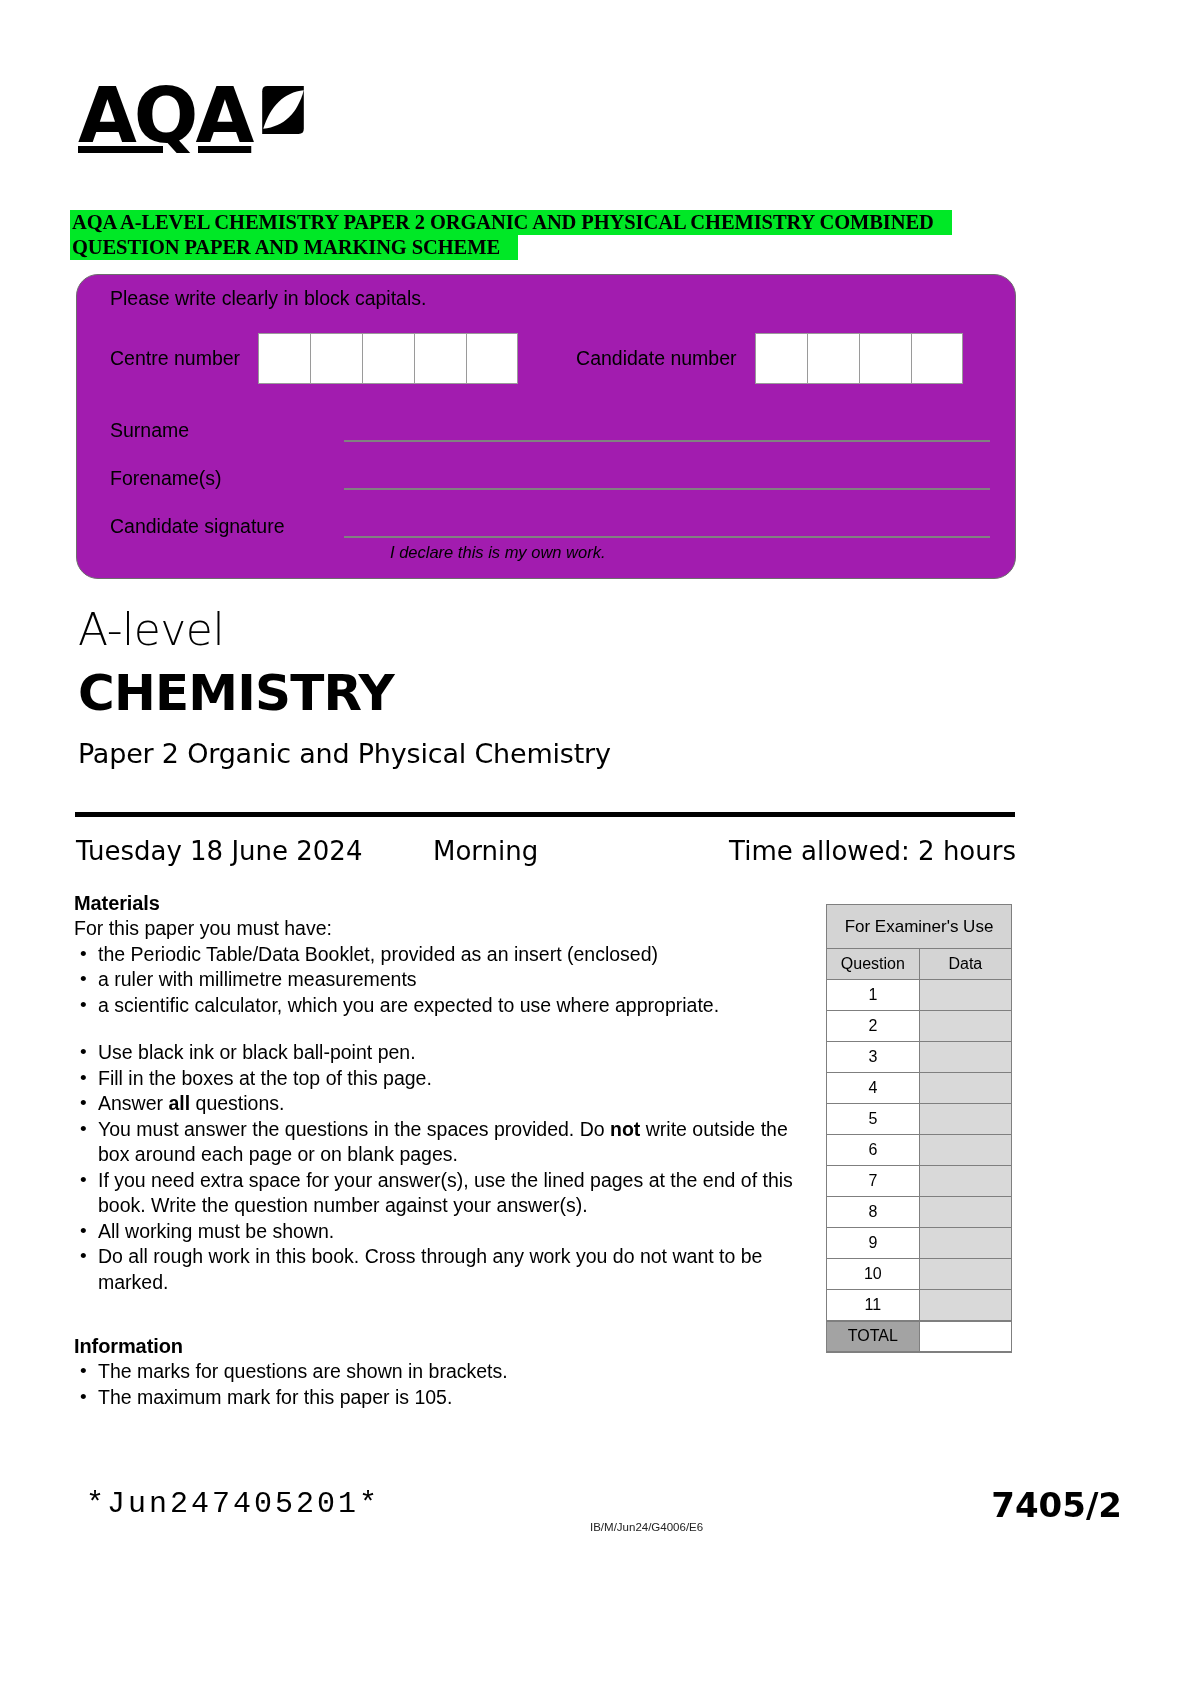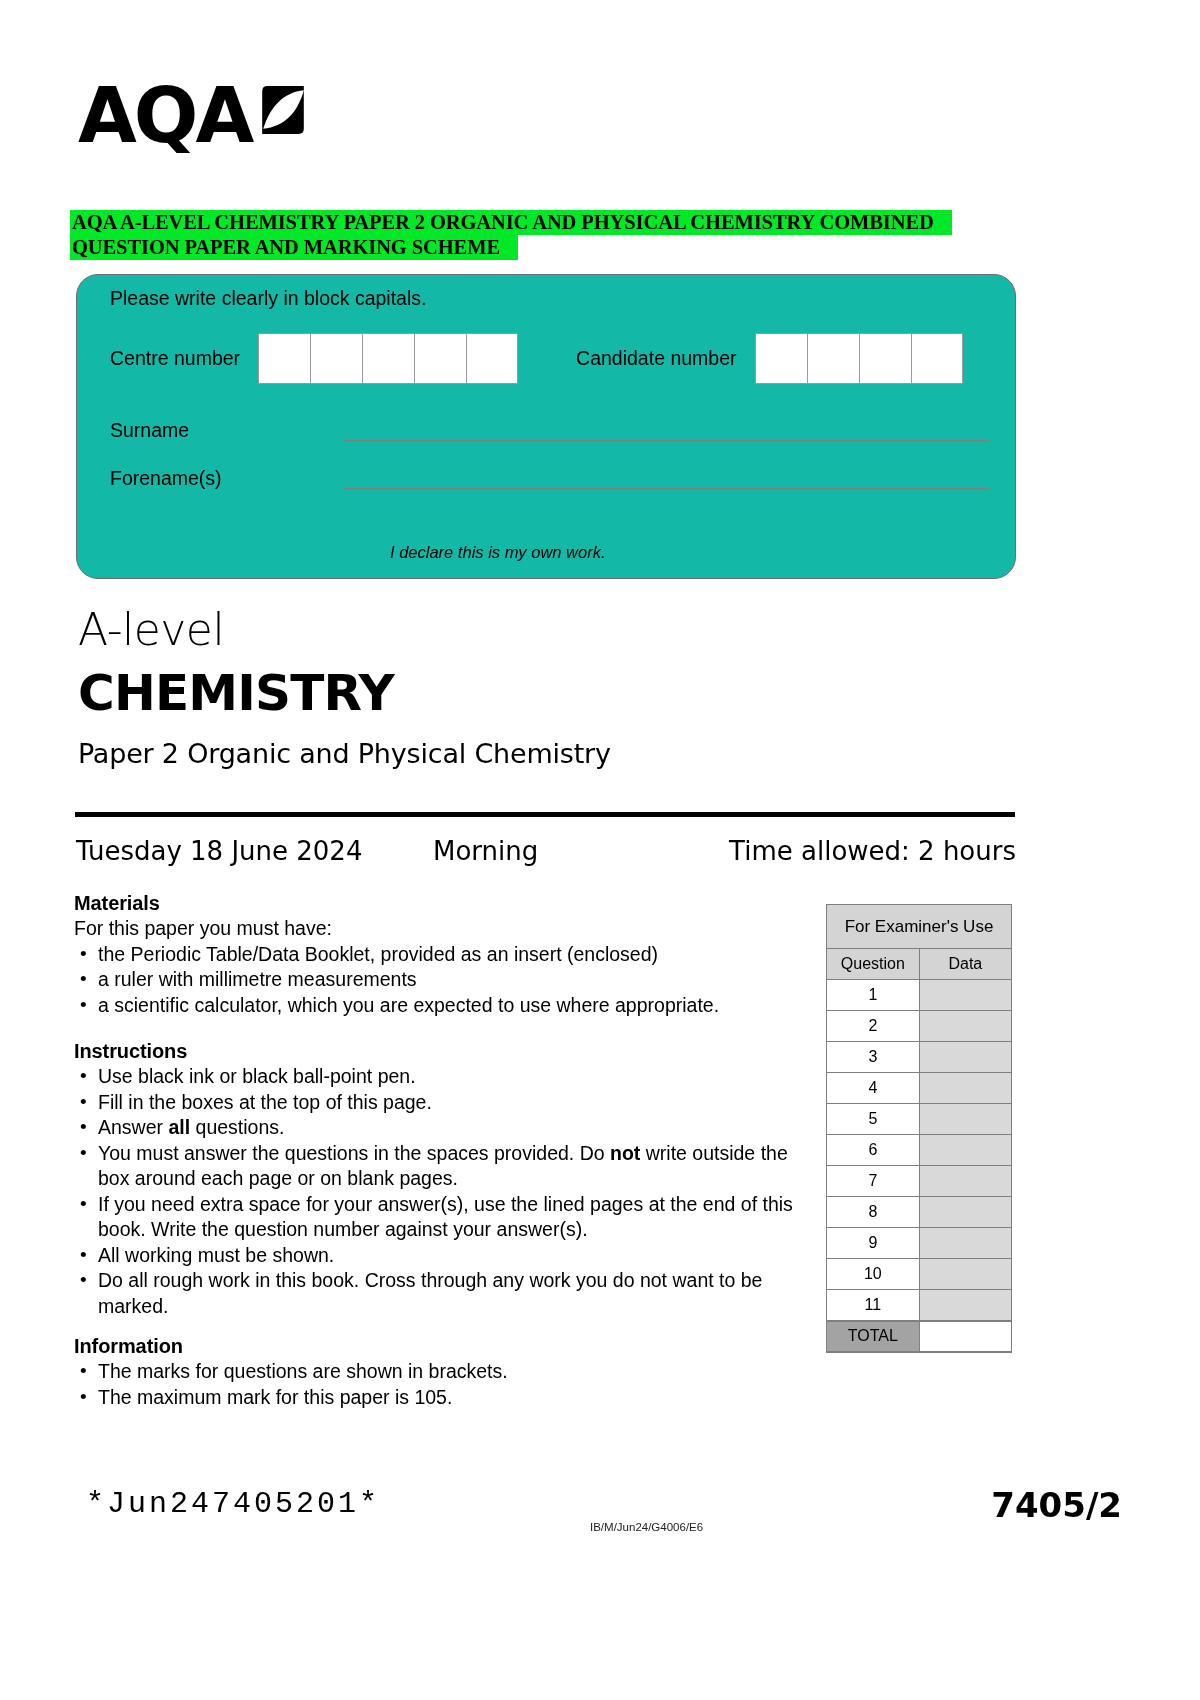--- a/index.html
+++ b/index.html
@@ -27,20 +27,21 @@
     display: flex;
     align-items: flex-start;
   }
   .logo-text {
     font-family: "DejaVu Sans", sans-serif;
     font-weight: bold;
     font-size: 76px;
     line-height: 76px;
     letter-spacing: -3px;
     color: #000;
+    text-decoration: underline;
   }
   .logo-mark {
     width: 52px; height: 52px;
     margin-left: 6px;
     margin-top: 6px;
   }
 
   
   .hl-block {
     position: absolute;
@@ -58,21 +59,21 @@
     padding: 1px 18px 2px 2px;
   }
 
   
   .cand-box {
     position: absolute;
     left: 76px; top: 274px;
     width: 940px; height: 305px;
     border: 1.6px solid #6d6d6d;
     border-radius: 22px;
-    background: #14b8a6;
+    background: #a21caf;
   }
   .cand-note {
     position: absolute;
     left: 33px; top: 12px;
     font-size: 19.5px;
     color: #000;
   }
   .num-row {
     position: absolute;
     left: 33px; top: 58px;
@@ -305,20 +306,24 @@
     <div class="name-row r1">
       <div class="name-label">Surname</div>
       <div class="name-line"></div>
     </div>
 
     <div class="name-row r2">
       <div class="name-label">Forename(s)</div>
       <div class="name-line"></div>
     </div>
 
+    <div class="name-row r3">
+      <div class="name-label">Candidate signature</div>
+      <div class="name-line"></div>
+    </div>
 
     <div class="declare">I declare this is my own work.</div>
   </div>
 
   <div class="t-alevel">A-level</div>
   <div class="t-subject">CHEMISTRY</div>
   <div class="t-paper">Paper 2 Organic and Physical Chemistry</div>
   <div class="rule"></div>
 
   <div class="date-row">
@@ -331,21 +336,20 @@
     <div class="sec-h">Materials</div>
     <p>For this paper you must have:</p>
     <ul class="bl">
       <li>the Periodic Table/Data Booklet, provided as an insert (enclosed)</li>
       <li>a ruler with millimetre measurements</li>
       <li>a scientific calculator, which you are expected to use where appropriate.</li>
     </ul>
   </div>
 
   <div class="sec s-instructions">
-    <div class="sec-h">Instructions</div>
     <ul class="bl">
       <li>Use black ink or black ball-point pen.</li>
       <li>Fill in the boxes at the top of this page.</li>
       <li>Answer <b>all</b> questions.</li>
       <li>You must answer the questions in the spaces provided. Do <b>not</b> write outside the box around each page or on blank pages.</li>
       <li>If you need extra space for your answer(s), use the lined pages at the end of this book.  Write the question number against your answer(s).</li>
       <li>All working must be shown.</li>
       <li>Do all rough work in this book. Cross through any work you do not want to be marked.</li>
     </ul>
   </div>

